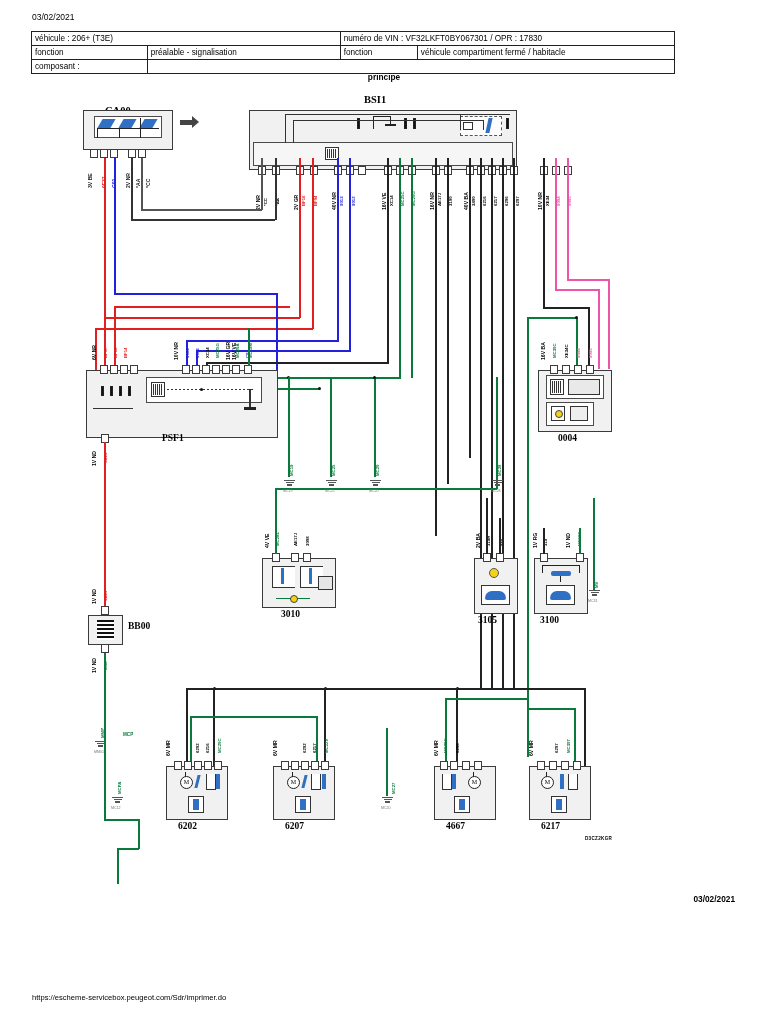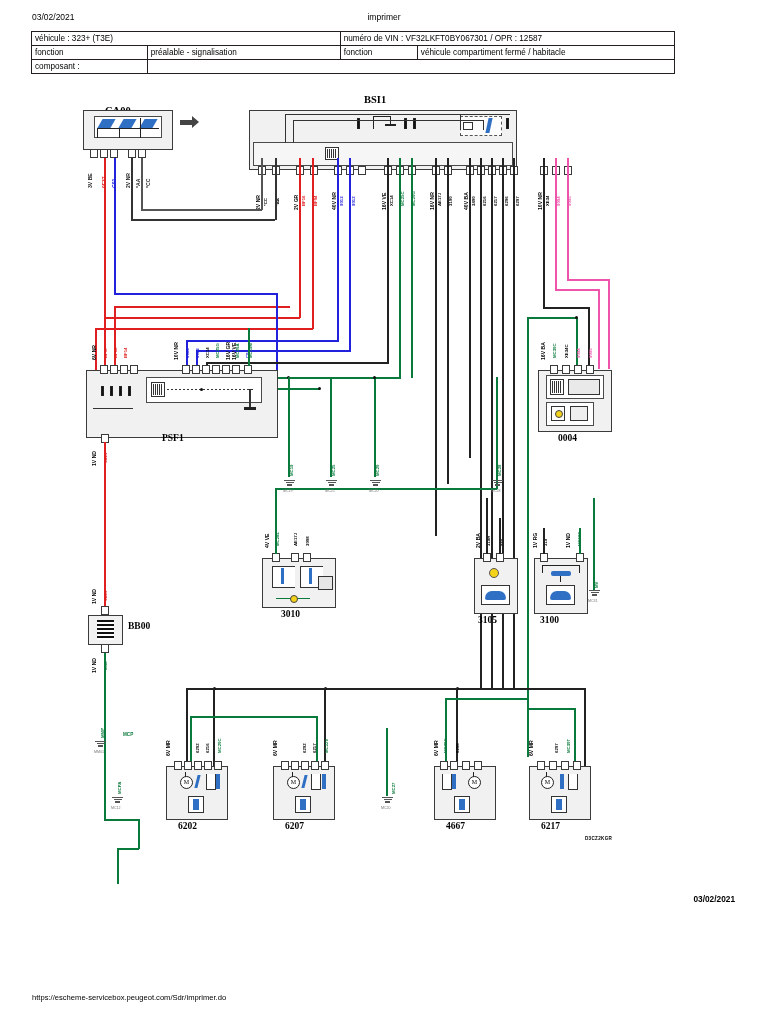--- a/index.html
+++ b/index.html
@@ -82,42 +82,42 @@
   .fuse { position: absolute; box-sizing: border-box; border: 1px solid #222; background: #111; }
   .conn { position: absolute; box-sizing: border-box; border: 1px solid #333; background: #fff; }
 </style>
 </head>
 <body>
 
 <div class="page">
 
   <div class="hdr-row">
     <span class="hdr-date">03/02/2021</span>
-    <span class="hdr-print">imprimer</span>
   </div>
 
   <table class="info">
     <tbody>
         <tr>
-      <td colspan="2" style="width:48%">véhicule : 323+ (T3E)</td>
-      <td colspan="2">numéro de VIN : VF32LKFT0BY067301 / OPR : 12587</td>
+      <td colspan="2" style="width:48%">véhicule : 206+ (T3E)</td>
+      <td colspan="2">numéro de VIN : VF32LKFT0BY067301 / OPR : 17830</td>
     </tr>
     <tr>
       <td style="width:18%">fonction</td>
       <td style="width:30%">préalable - signalisation</td>
       <td style="width:12%">fonction</td>
       <td>véhicule compartiment fermé / habitacle</td>
     </tr>
     <tr>
       <td>composant :</td>
       <td colspan="3"></td>
     </tr>
   </tbody>
     </table>
 
+  <div class="principe">principe</div>
 
   <div class="sch">
 
     <div class="title" style="left:105px; top:17px;">CA00</div>
     <div class="box" style="left:83px; top:22px; width:90px; height:40px;"></div>
     <div class="ibox" style="left:94px; top:28px; width:68px; height:22px; background:#fff;"></div>
 
     <div class="sym" style="left:100px; top:31px; width:13px; height:9px; background:#2f6fc4; transform:skewX(-30deg);"></div>
     <div class="sym" style="left:121px; top:31px; width:13px; height:9px; background:#2f6fc4; transform:skewX(-30deg);"></div>
     <div class="sym" style="left:142px; top:31px; width:13px; height:9px; background:#2f6fc4; transform:skewX(-30deg);"></div>

